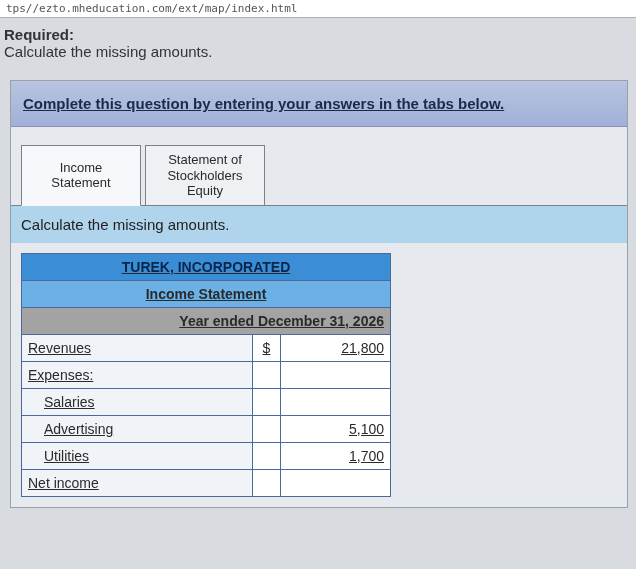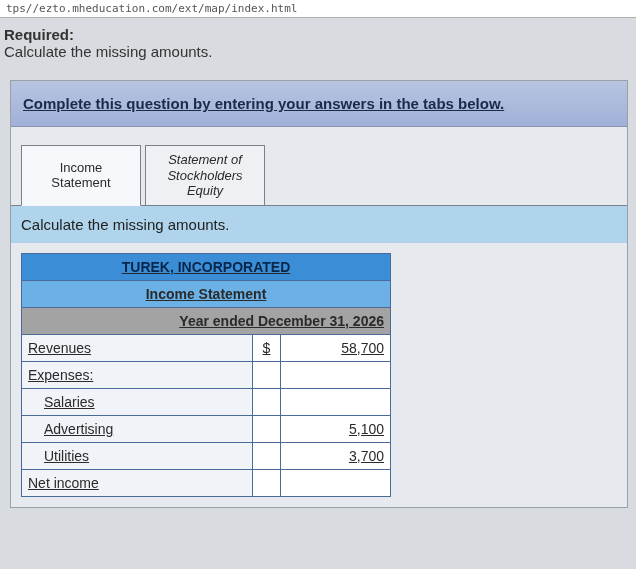--- a/index.html
+++ b/index.html
@@ -67,21 +67,21 @@
       line-height: 1.2;
       flex-shrink: 0;
     }
     .tab.active {
       background: #f6f8fb;
       border-bottom: 1px solid #f6f8fb;
       position: relative;
       z-index: 2;
     }
     .tab-income { width: 120px; }
-    .tab-stock  { width: 120px; font-style: italic; }
+    .tab-stock  { width: 120px; }
     .tab-bs     { width: 120px; }
 
     .subpanel {
       border-top: 1px solid #7a8088;
       margin-top: -1px;
       background: #b0d4ec;
       padding: 10px 10px;
       font-size: 15px;
       color: #222;
     }
@@ -148,21 +148,21 @@
     <tr>
           <th class="hdr2" colspan="3">Income Statement</th>
         </tr>
     <tr>
           <th class="hdr3" colspan="3">Year ended December 31, 2026</th>
         </tr>
 
     <tr>
       <td class="row-label">Revenues</td>
       <td class="val-dollar">$</td>
-      <td class="val-amount">58,700</td>
+      <td class="val-amount">21,800</td>
     </tr>
 
     <tr>
       <td class="row-label">Expenses:</td>
       <td class="val-dollar"></td>
       <td class="val-amount"></td>
     </tr>
 
     <tr>
       <td class="row-label indent">Salaries</td>
@@ -172,21 +172,21 @@
 
     <tr>
       <td class="row-label indent">Advertising</td>
       <td class="val-dollar"></td>
       <td class="val-amount">5,100</td>
     </tr>
 
     <tr>
       <td class="row-label indent">Utilities</td>
       <td class="val-dollar"></td>
-      <td class="val-amount">3,700</td>
+      <td class="val-amount">1,700</td>
     </tr>
 
     <tr>
       <td class="row-label">Net income</td>
       <td class="val-dollar dotted-cell input-cell"></td>
       <td class="val-amount dotted-cell input-cell"></td>
     </tr>
   </tbody>
     </table>
 </div>

